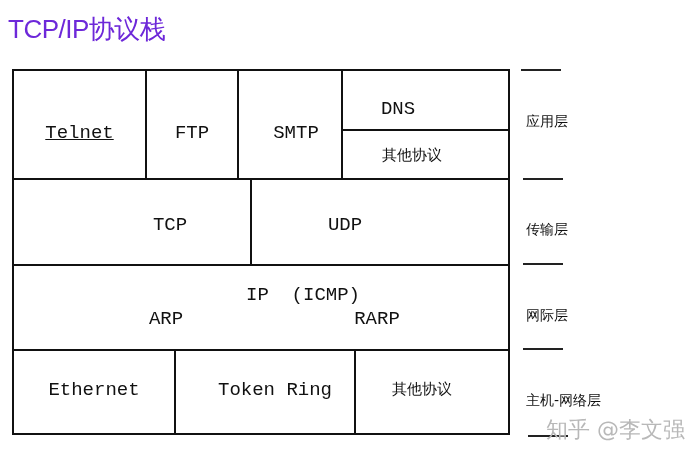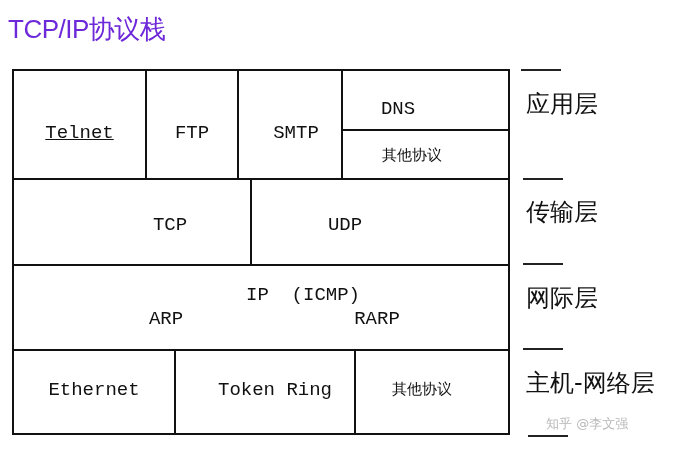--- a/index.html
+++ b/index.html
@@ -4,22 +4,22 @@
 <style>
   html, body { margin:0; padding:0; background:#ffffff; }
   body { width:695px; height:455px; position:relative; overflow:hidden; font-family:"DejaVu Sans", sans-serif; color:#111; }
   .title { position:absolute; left:8px; top:12px; font-family:"Liberation Sans", sans-serif; font-size:26px; color:#6d28d9; letter-spacing:-0.5px; }
   .box { position:absolute; border:2px solid #111; box-sizing:border-box; background:#fff; }
   .cell { position:absolute; display:flex; align-items:center; justify-content:center; font-family:"Liberation Mono", monospace; font-size:19px; color:#111; box-sizing:border-box; }
   .cjk { font-family:"DejaVu Sans", sans-serif; font-size:15px; }
   .hline { position:absolute; height:2px; background:#111; }
   .vline { position:absolute; width:2px; background:#111; }
   .tick { position:absolute; height:1.5px; background:#222; width:40px; }
-  .layer { position:absolute; font-family:"DejaVu Sans", sans-serif; font-size:24px; color:#111; white-space:nowrap; }
-  .wm { position:absolute; font-family:"DejaVu Sans", sans-serif; font-size:13px; color:#b8b8b8; white-space:nowrap; }
+  .layer { position:absolute; font-family:"DejaVu Sans", sans-serif; font-size:14px; color:#111; white-space:nowrap;margin-top:25px; }
+  .wm { position:absolute; font-family:"DejaVu Sans", sans-serif; font-size:22px; color:#b8b8b8; white-space:nowrap; }
 </style>
 </head>
 <body>
 
 <div class="title">TCP/IP协议栈</div>
 
 <div class="box" style="left:12px; top:69px; width:498px; height:366px;"></div>
 
 <div class="hline" style="left:13px; top:178px; width:496px;"></div>
 <div class="hline" style="left:13px; top:264px; width:496px;"></div>

